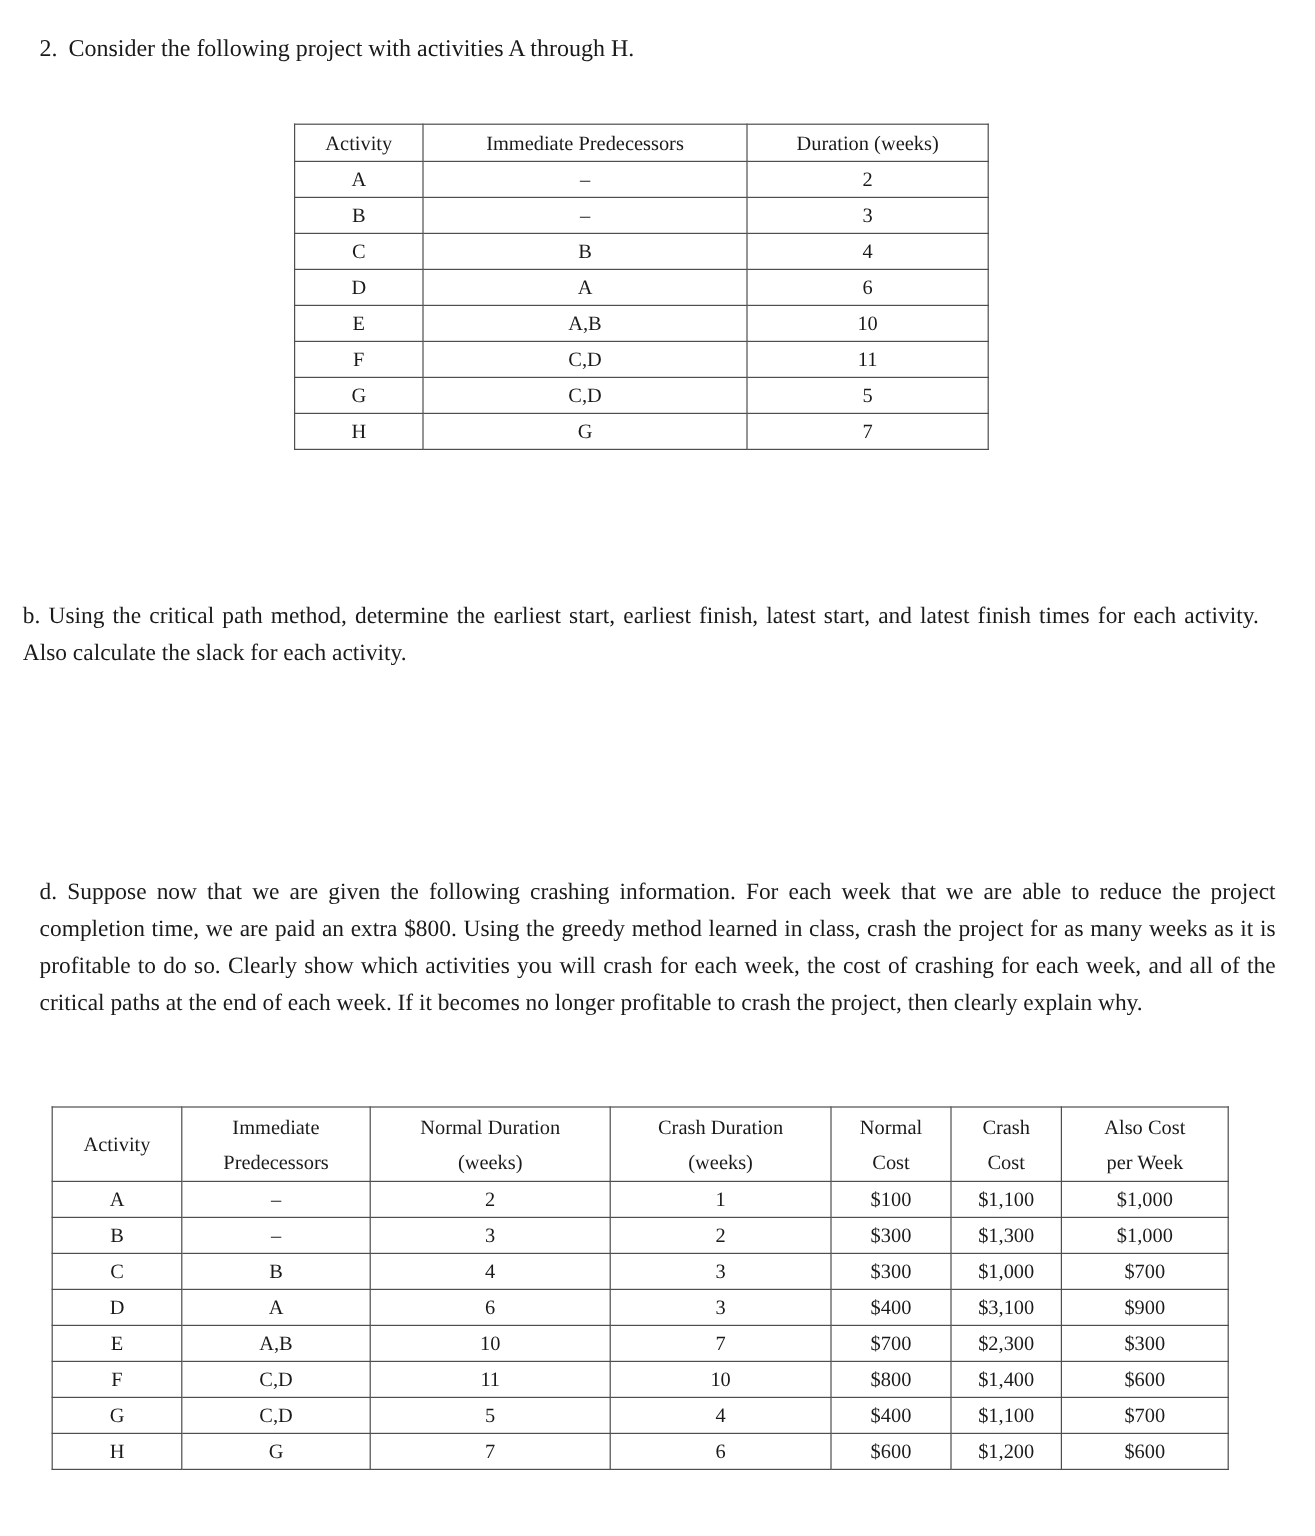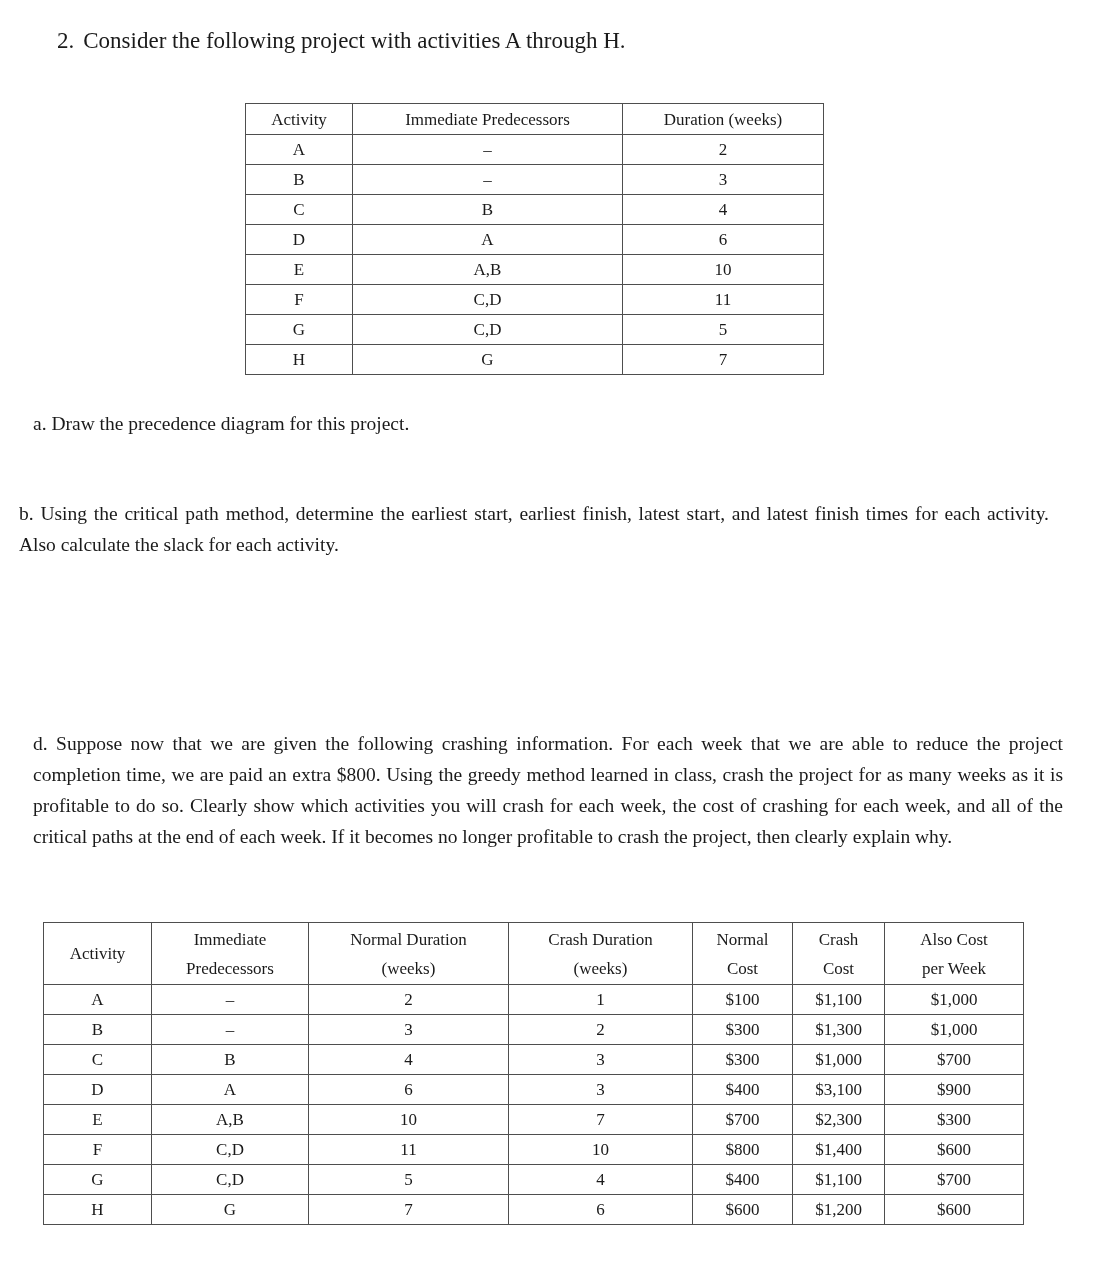--- a/index.html
+++ b/index.html
@@ -28,23 +28,22 @@
     line-height: 31px;
     text-align: justify;
     text-justify: inter-word;
     color: #1a1a1a;
   }
   .q-title {
     position: absolute;
     left: 33px;
     top: 27px;
     width: 1030px;
-    font-size: 23px;
+    font-size: 20px;
     line-height: 28px;
-    margin-left: 24px;
   }
   .q-title .num { margin-right: 9px; }
 
   
   table.doc-table {
     position: absolute;
     border-collapse: collapse;
     font-size: 17px;
     color: #1a1a1a;
     background: #fff;
@@ -154,21 +153,20 @@
         <td>5</td>
       </tr>
       <tr>
         <td>H</td>
         <td>G</td>
         <td>7</td>
       </tr>
     </tbody>
   </table>
 
-  <div class="prose" style="left:33px; top:408px; width:1030px;">a. Draw the precedence diagram for this project.</div>
 
   <div class="prose" style="left:19px; top:498px; width:1030px;">b.  Using the critical path method, determine the earliest start, earliest finish, latest start, and latest finish times for each activity.  Also calculate the slack for each activity.</div>
 
 
   <div class="prose" style="left:33px; top:728px; width:1030px;">d.  Suppose now that we are given the following crashing information.  For each week that we are able to reduce the project completion time, we are paid an extra $800.  Using the greedy method learned in class, crash the project for as many weeks as it is profitable to do so.  Clearly show which activities you will crash for each week, the cost of crashing for each week, and all of the critical paths at the end of each week. If it becomes no longer profitable to crash the project, then clearly explain why.</div>
 
   <table class="doc-table" id="table-crash">
     <colgroup>
       <col class="k0">
         <col class="k1">

